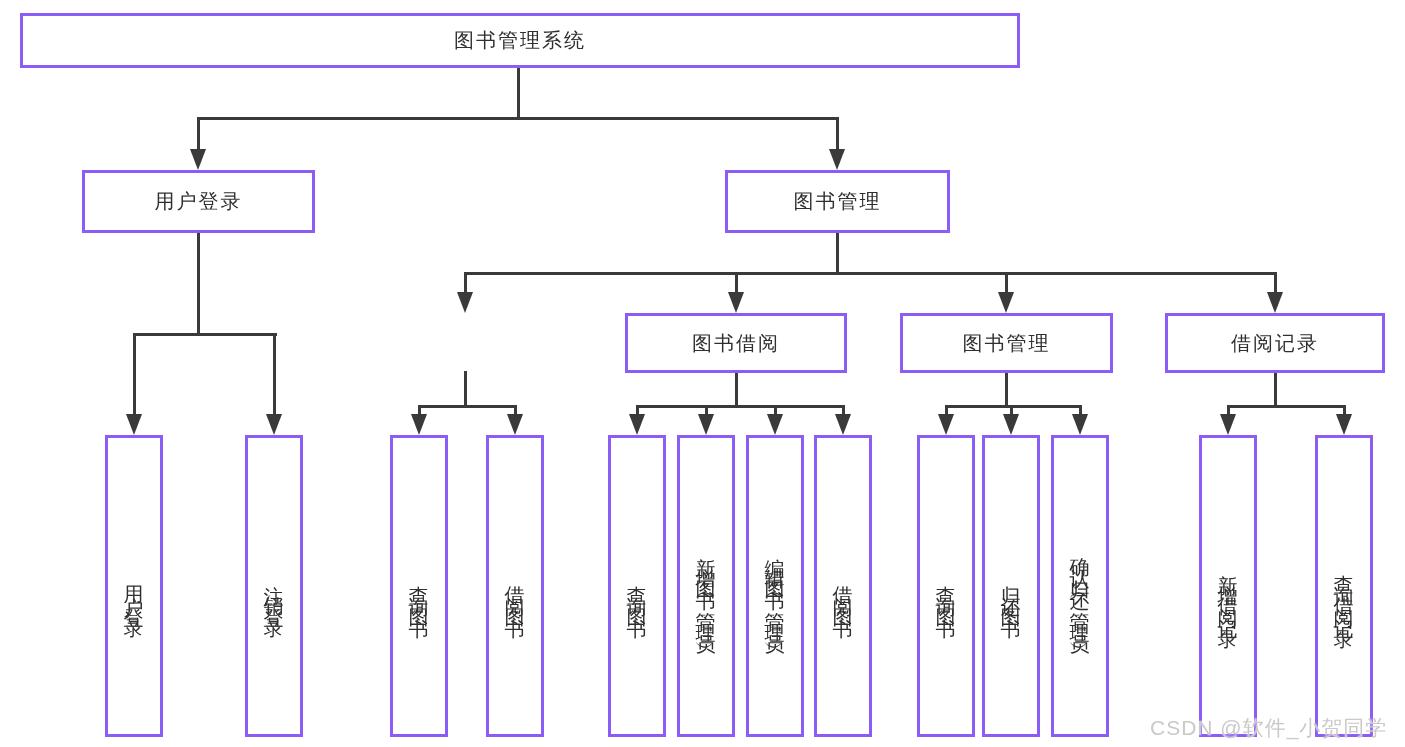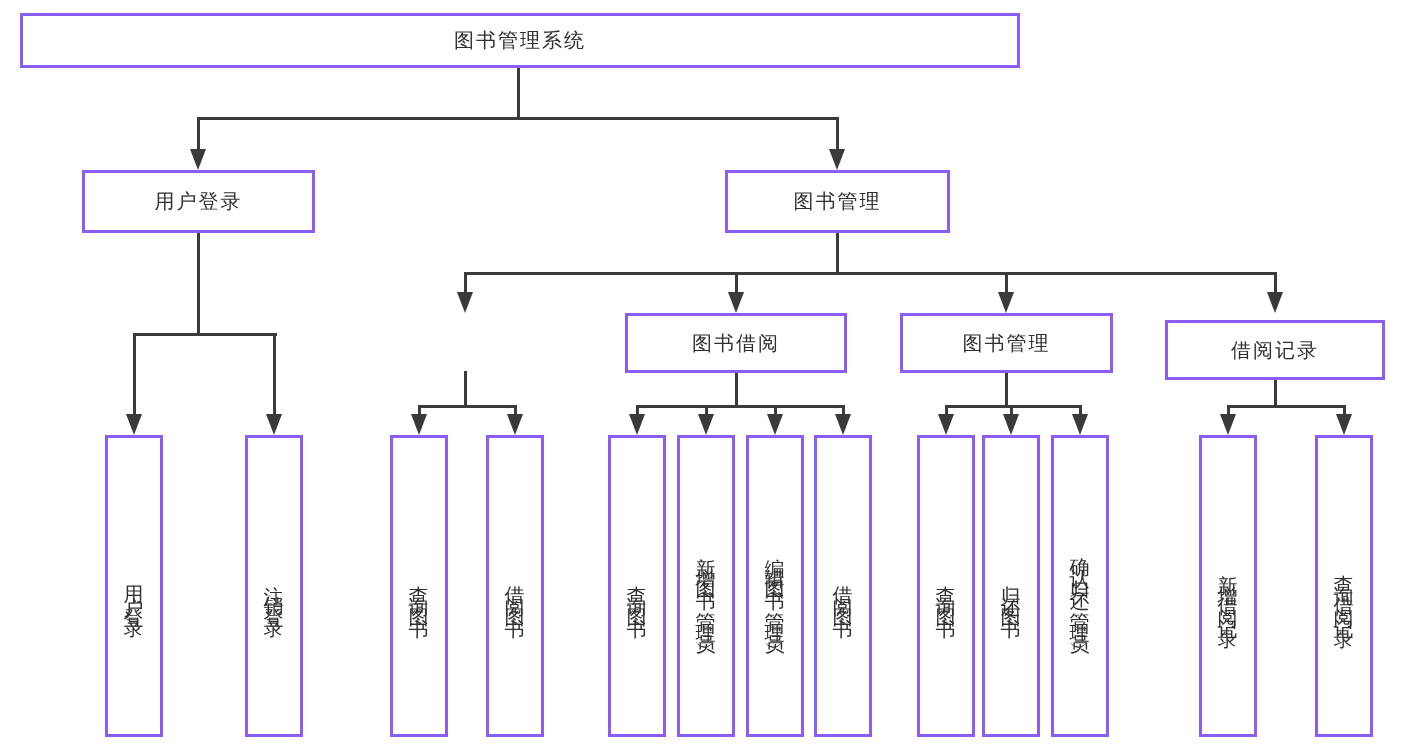--- a/index.html
+++ b/index.html
@@ -47,21 +47,21 @@
   <div class="node" style="left:725px;top:170px;width:225px;height:63px">
     <span class="hlabel">图书管理</span>
   </div>
 
   <div class="node" style="left:625px;top:313px;width:222px;height:60px">
     <span class="hlabel">图书借阅</span>
   </div>
   <div class="node" style="left:900px;top:313px;width:213px;height:60px">
     <span class="hlabel">图书管理</span>
   </div>
-  <div class="node" style="left:1165px;top:320px;width:220px;height:60px">
+  <div class="node" style="left:1165px;top:313px;width:220px;height:60px">
     <span class="hlabel">借阅记录</span>
   </div>
 
   <div class="node" style="left:105px;top:435px;width:58px;height:302px">
     <span class="vlabel">用户登录</span>
   </div>
   <div class="node" style="left:245px;top:435px;width:58px;height:302px">
     <span class="vlabel">注销登录</span>
   </div>
 
@@ -154,14 +154,15 @@
   <div class="vline" style="left:1079px;top:405px;height:10px"></div>
   <div class="arr" style="left:1072px;top:414px"></div>
 
   <div class="vline" style="left:1274px;top:371px;height:36px"></div>
   <div class="hline" style="left:1227px;top:405px;width:118px"></div>
   <div class="vline" style="left:1227px;top:405px;height:10px"></div>
   <div class="arr" style="left:1220px;top:414px"></div>
   <div class="vline" style="left:1343px;top:405px;height:10px"></div>
   <div class="arr" style="left:1336px;top:414px"></div>
 
+  <div class="watermark">CSDN @软件_小贺同学</div>
 
 </div>
 
 </body></html>

